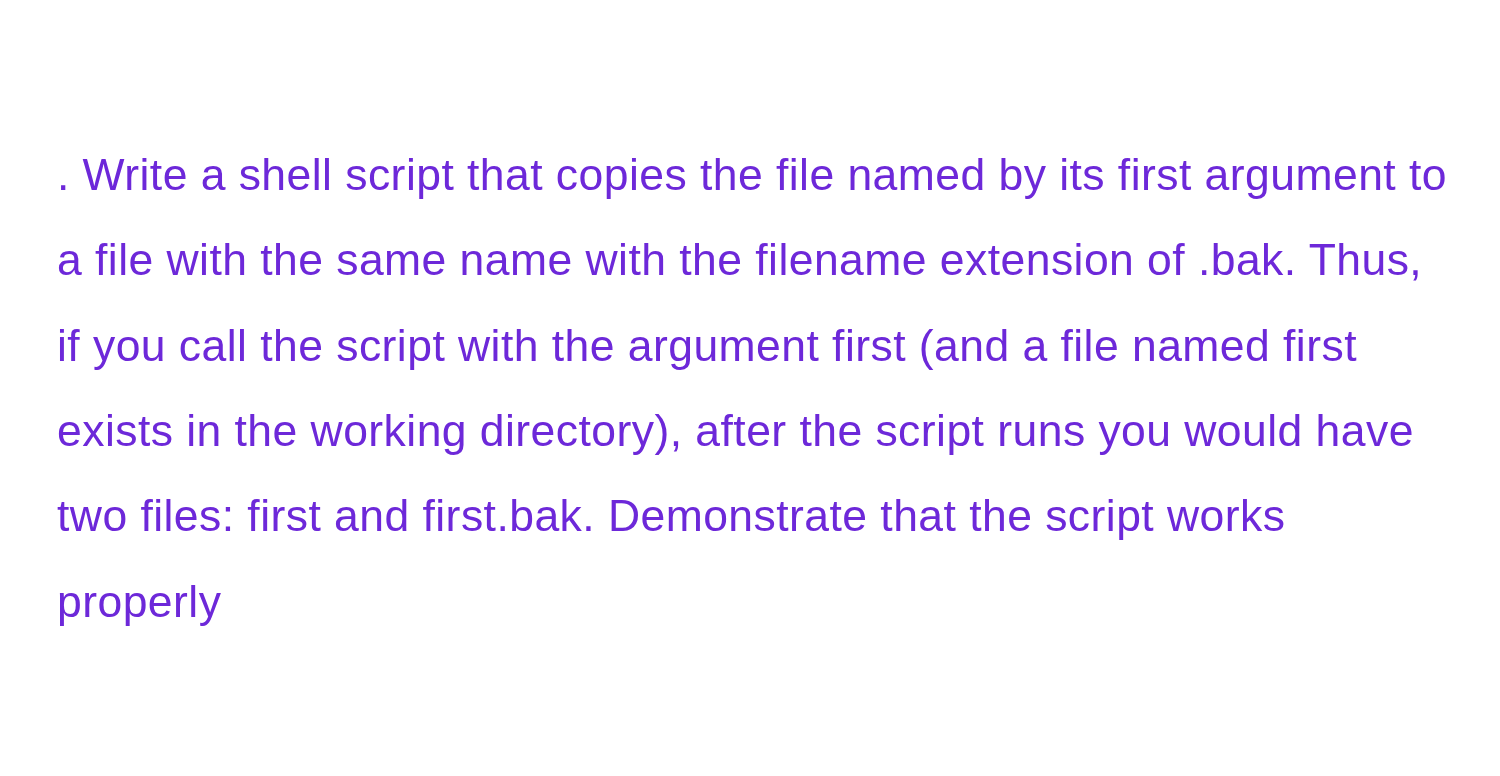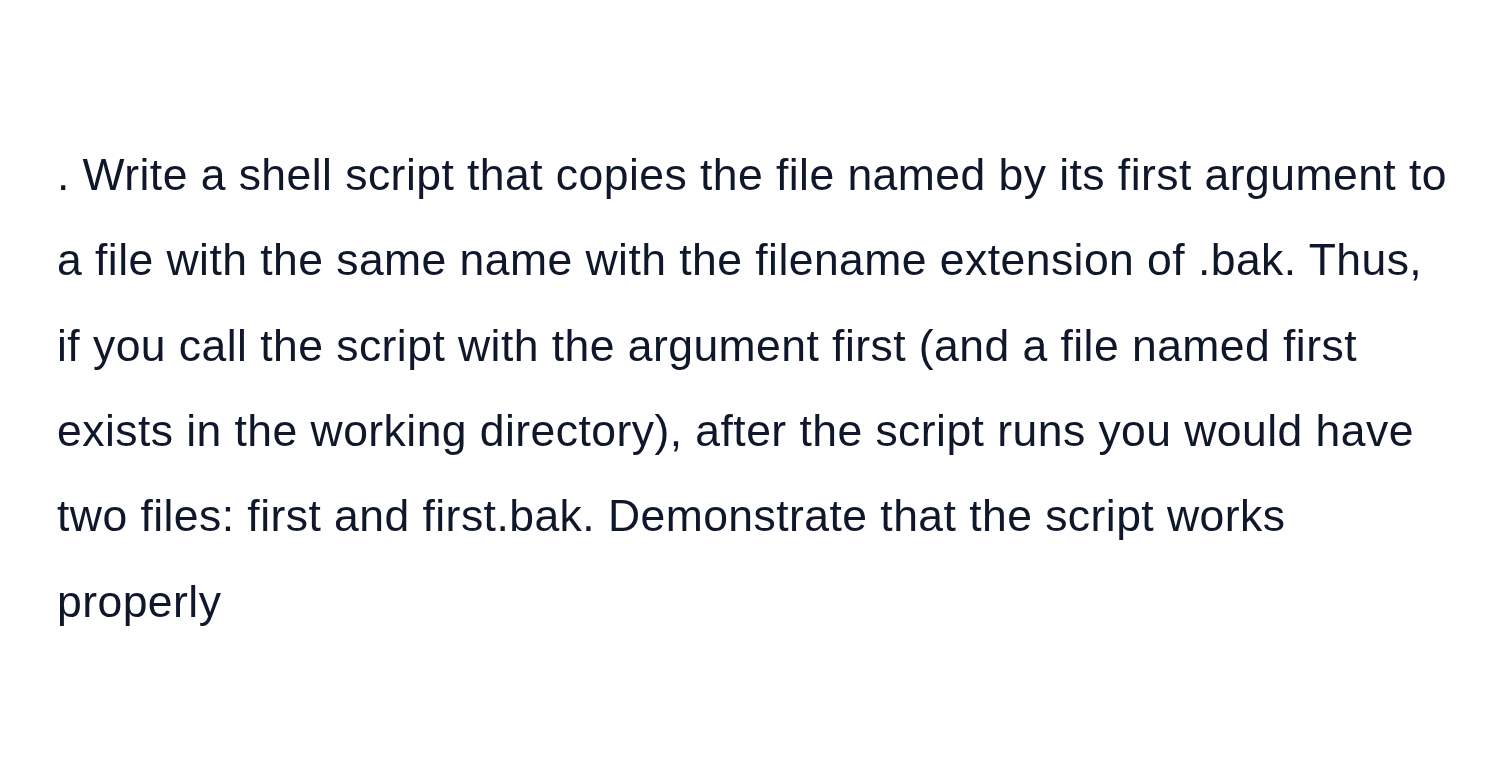--- a/index.html
+++ b/index.html
@@ -14,21 +14,21 @@
       font-family: -apple-system, BlinkMacSystemFont, "Segoe UI", Helvetica, Arial, sans-serif;
       display: flex;
       align-items: center;
       justify-content: flex-start;
       padding-left: 57px;
       padding-right: 50px;
     }
     .content {
       font-size: 44.5px;
       line-height: 1.92;
-      color: #0f172a;
+      color: #6d28d9;
       font-weight: 400;
       text-align: left;
       letter-spacing: 0.01em;
     }
   </style>
 </head>
 <body>
 
 <div class="content">. Write a shell script that copies the file named by its first argument to a file with the same name with the filename extension of .bak. Thus, if you call the script with the argument first (and a file named first exists in the working directory), after the script runs you would have two files: first and first.bak. Demonstrate that the script works properly</div>
 

